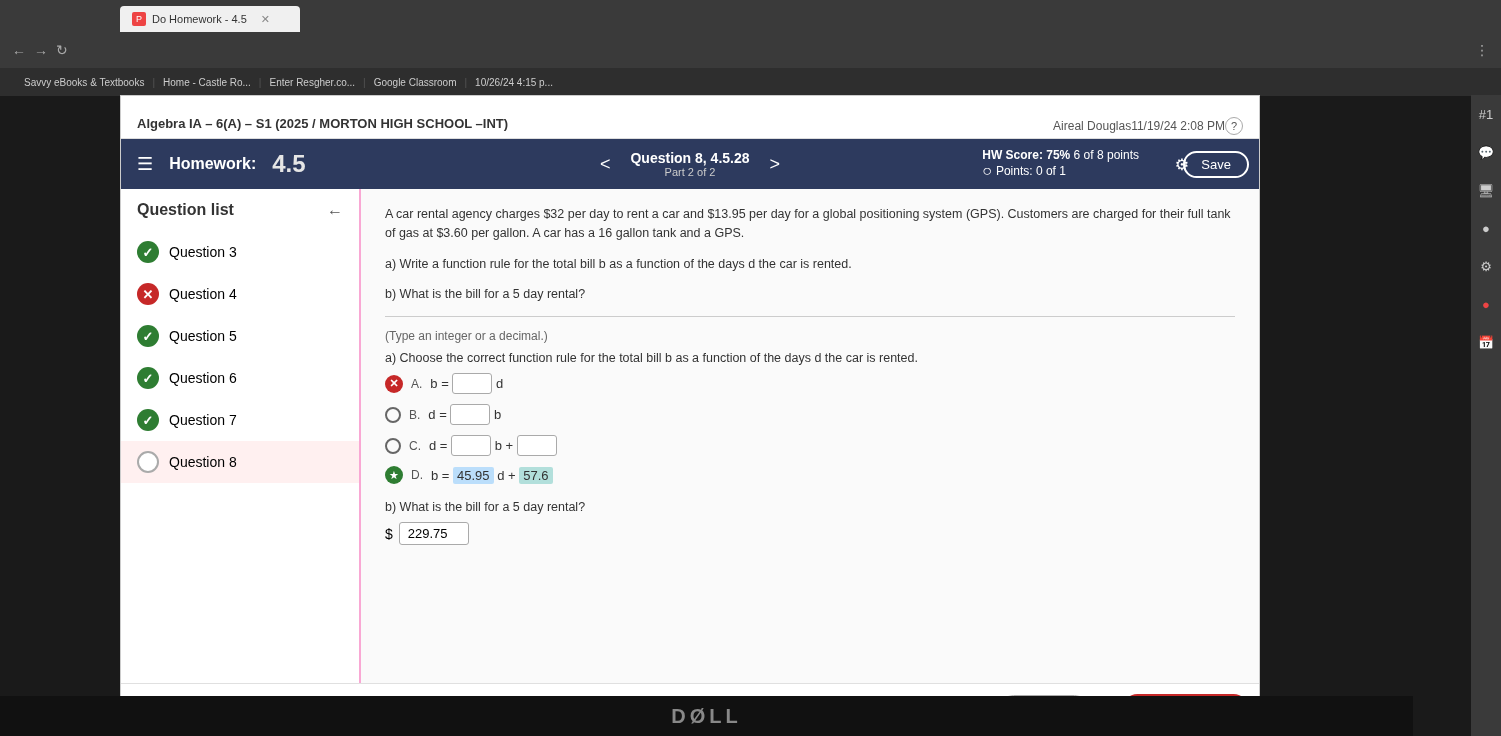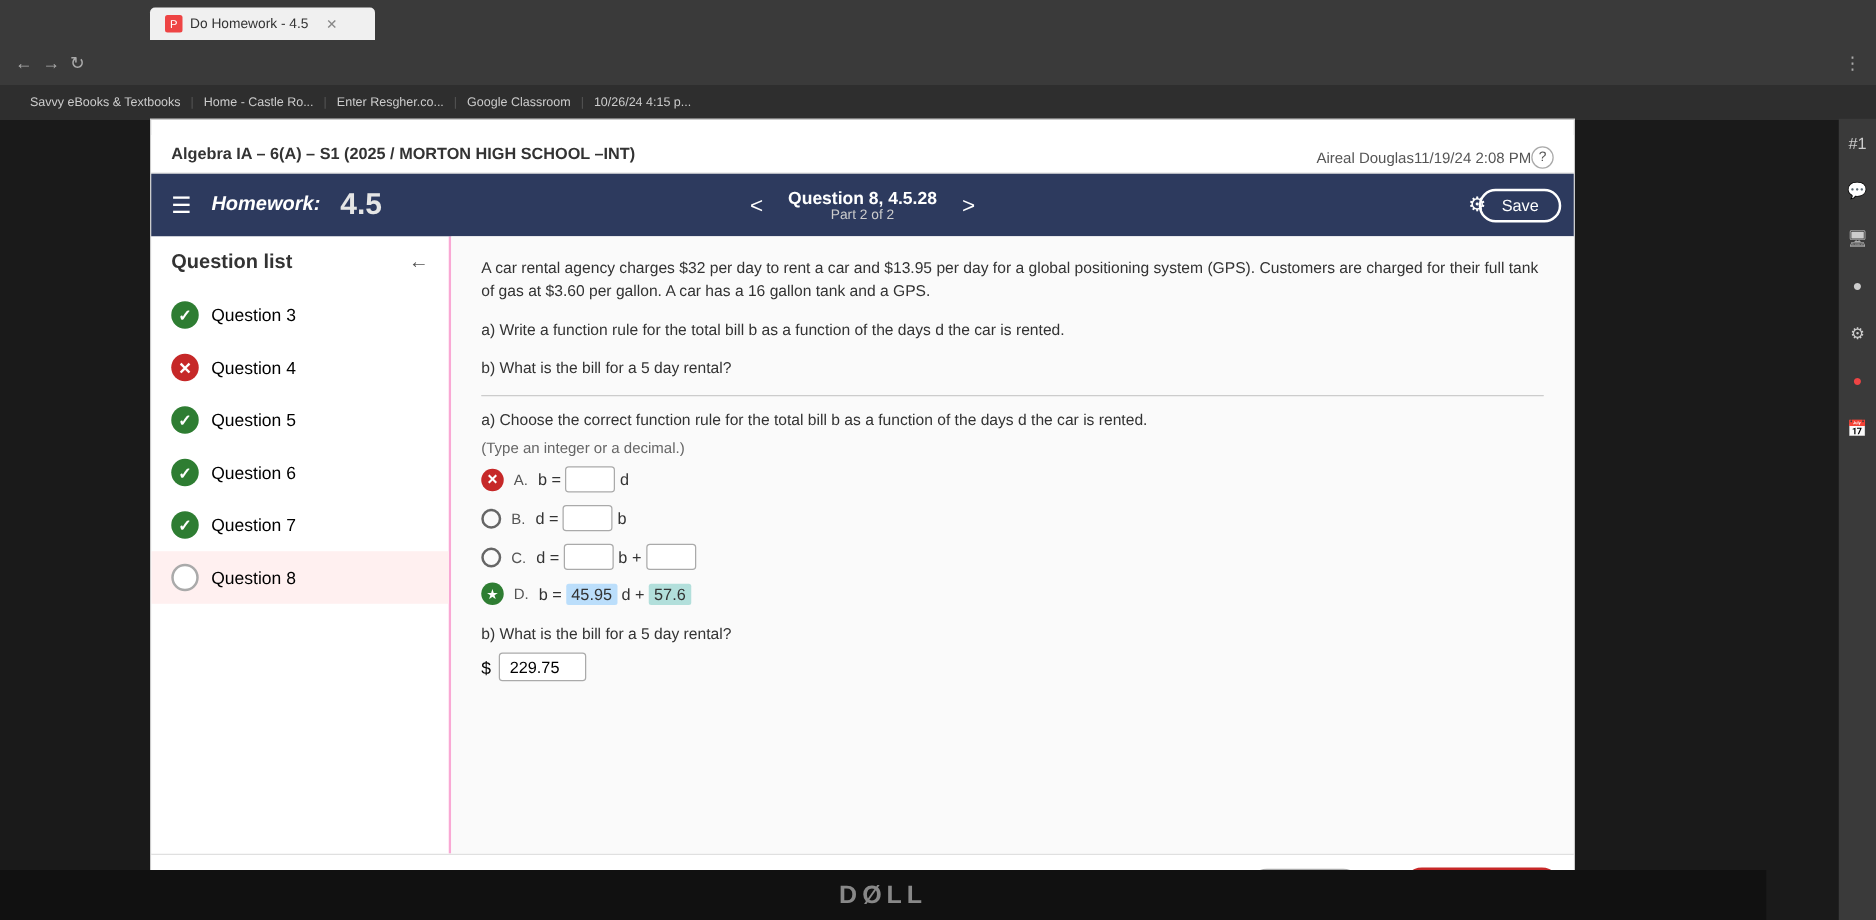--- a/index.html
+++ b/index.html
@@ -125,21 +125,20 @@
     }
     .nav-hamburger {
       color: white;
       font-size: 18px;
       cursor: pointer;
     }
     .nav-homework {
       color: white;
       font-size: 16px;
       font-weight: bold;
-      font-style: italic;
     }
     .nav-homework-num {
       color: #e5e5e5;
       font-size: 24px;
       font-weight: bold;
     }
     .nav-question-info {
       position: absolute;
       left: 50%;
       transform: translateX(-50%);
@@ -492,20 +491,30 @@
 
     <div style="position:absolute;left:50%;transform:translateX(-50%);display:flex;align-items:center;gap:12px;">
       <span class="nav-prev">&lt;</span>
       <div class="nav-question-info" style="position:static;transform:none;">
         <div class="nav-question-title">Question 8, 4.5.28</div>
         <div class="nav-question-part">Part 2 of 2</div>
       </div>
       <span class="nav-next">&gt;</span>
     </div>
 
+    <div class="nav-score">
+      <div>
+        <span class="nav-score-hw">HW Score: 75%</span>
+        <span>6 of 8 points</span>
+      </div>
+      <div style="display:flex;align-items:center;gap:4px;">
+        <span style="font-size:16px;">○</span>
+        <span>Points: 0 of 1</span>
+      </div>
+    </div>
     <span class="nav-gear">⚙</span>
     <button class="nav-save">Save</button>
   </div>
 
   <div class="main-content">
 
     <div class="sidebar">
       <div class="sidebar-header">
         <span class="sidebar-title">Question list</span>
         <span class="sidebar-collapse">←</span>
@@ -542,22 +551,22 @@
       </div>
     </div>
 
     <div class="question-area">
       <p class="question-text">A car rental agency charges $32 per day to rent a car and $13.95 per day for a global positioning system (GPS). Customers are charged for their full tank of gas at $3.60 per gallon. A car has a 16 gallon tank and a GPS.</p>
       <p class="question-text">a) Write a function rule for the total bill b as a function of the days d the car is rented.</p>
       <p class="question-text">b) What is the bill for a 5 day rental?</p>
 
       <hr class="divider">
 
+      <p class="sub-question" style="color:#666;font-size:12px;">(Type an integer or a decimal.)</p>
       <p class="sub-question">a) Choose the correct function rule for the total bill b as a function of the days d the car is rented.</p>
-      <p class="sub-question" style="color:#666;font-size:12px;">(Type an integer or a decimal.)</p>
 
       <div class="answer-choices">
 
         <div class="choice-row">
           <div class="choice-icon-x">✕</div>
           <span class="choice-label">A.</span>
           <span class="choice-text">b = <span class="text-input-box">&nbsp;&nbsp;&nbsp;</span> d</span>
         </div>
 
         <div class="choice-row">

